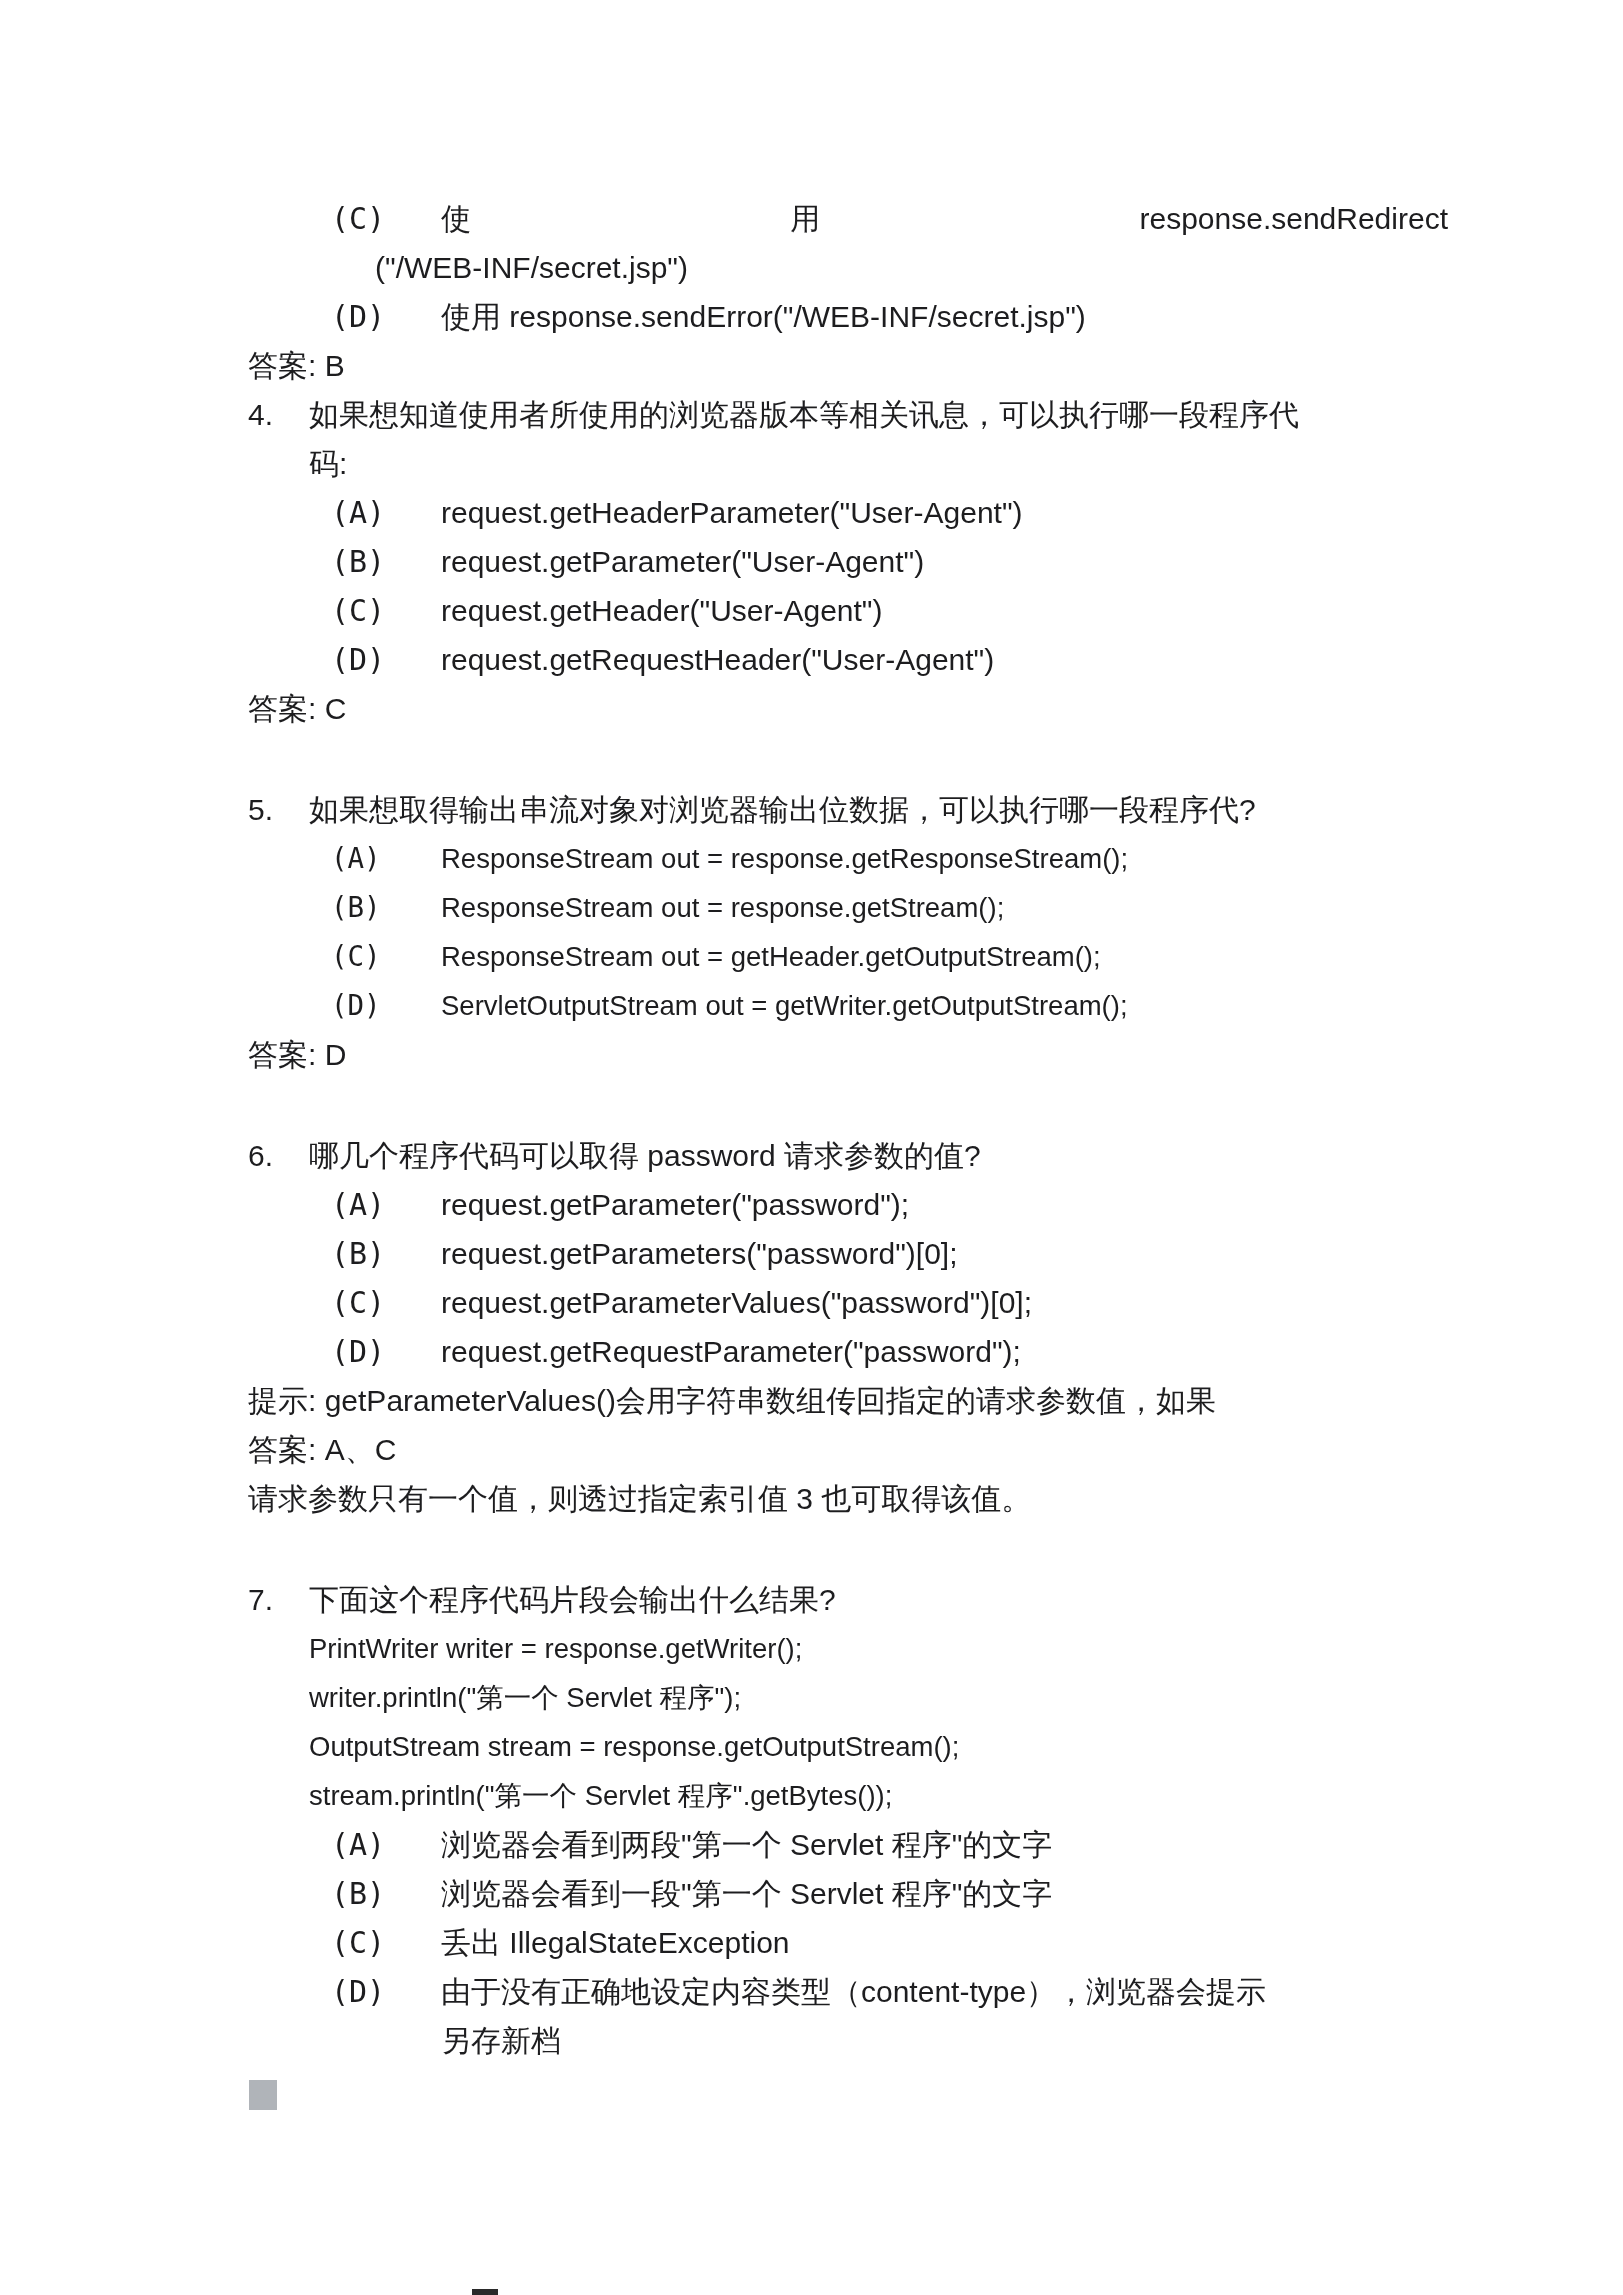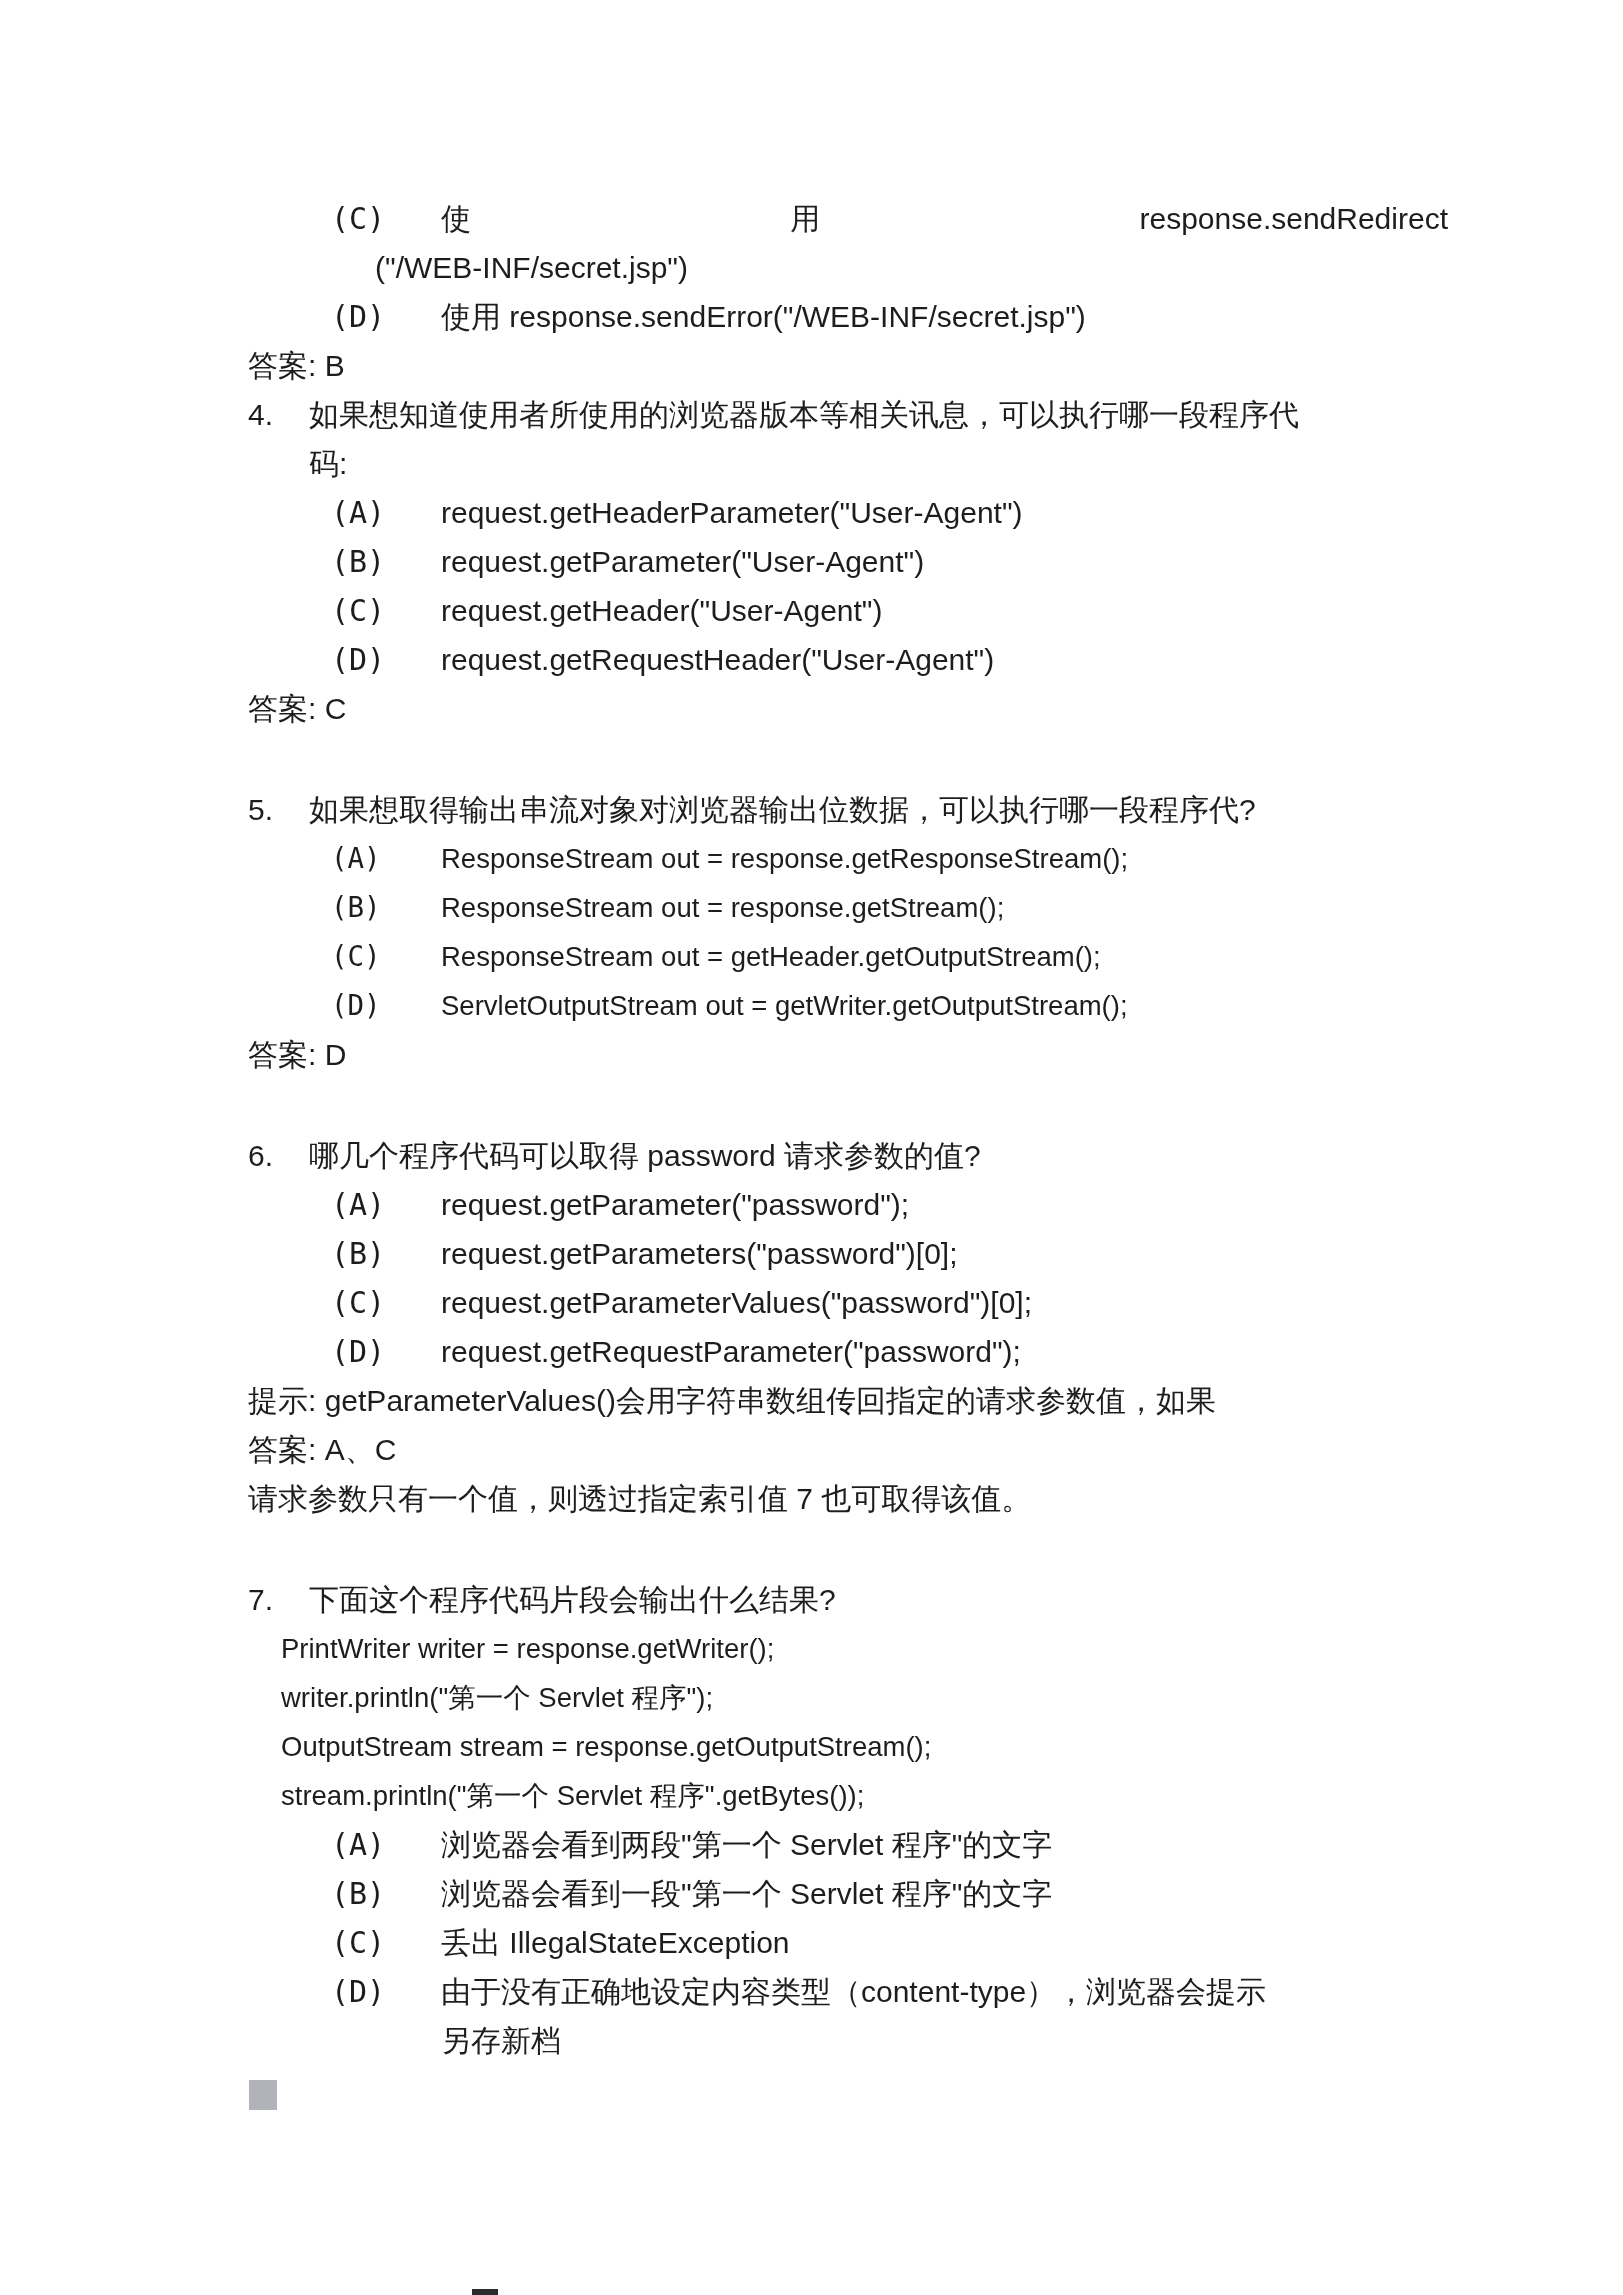--- a/index.html
+++ b/index.html
@@ -20,21 +20,21 @@
   .code { font-family: Liberation Sans, sans-serif; }
   .q-row { display: flex; }
   .q-num { flex: none; width: 61px; }
   .q-text { flex: 1; white-space: normal; }
   .opt { display: flex; margin-left: 83px; }
   .opt-letter { flex: none; width: 110px; font-family: "DejaVu Sans Mono", monospace; }
   .opt-body { flex: 1; min-width: 0; }
   .justify { display: flex; justify-content: space-between; }
   .hang { margin-left: -66px; }
   .small .line, .line.small { font-size: 27.5px; }
-  .codeblock { margin-left: 33px; }
+  .codeblock { margin-left: 61px; }
   .gap { height: 52px; }
   .page-marker {
     position: absolute;
     left: 249px; top: 2080px;
     width: 27.5px; height: 30px;
   }
   .edge-mark {
     position: absolute;
     left: 472px; top: 2289px;
     width: 25.5px; height: 6.4px;
@@ -138,21 +138,21 @@
     <div class="opt">
       <span class="opt-letter line">(C)</span>
       <div class="opt-body line code">request.getParameterValues("password")[0];</div>
     </div>
     <div class="opt">
       <span class="opt-letter line">(D)</span>
       <div class="opt-body line code">request.getRequestParameter("password");</div>
     </div>
     <div class="line">提示: getParameterValues()会用字符串数组传回指定的请求参数值，如果</div>
     <div class="line">答案: A、C</div>
-    <div class="line">请求参数只有一个值，则透过指定索引值 7 也可取得该值。</div>
+    <div class="line">请求参数只有一个值，则透过指定索引值 3 也可取得该值。</div>
   </section>
 
   <div class="gap"></div>
 
   <section>
     <div class="q-row">
       <span class="q-num line">7.</span>
       <div class="q-text line">下面这个程序代码片段会输出什么结果?</div>
     </div>
     <div class="codeblock">

